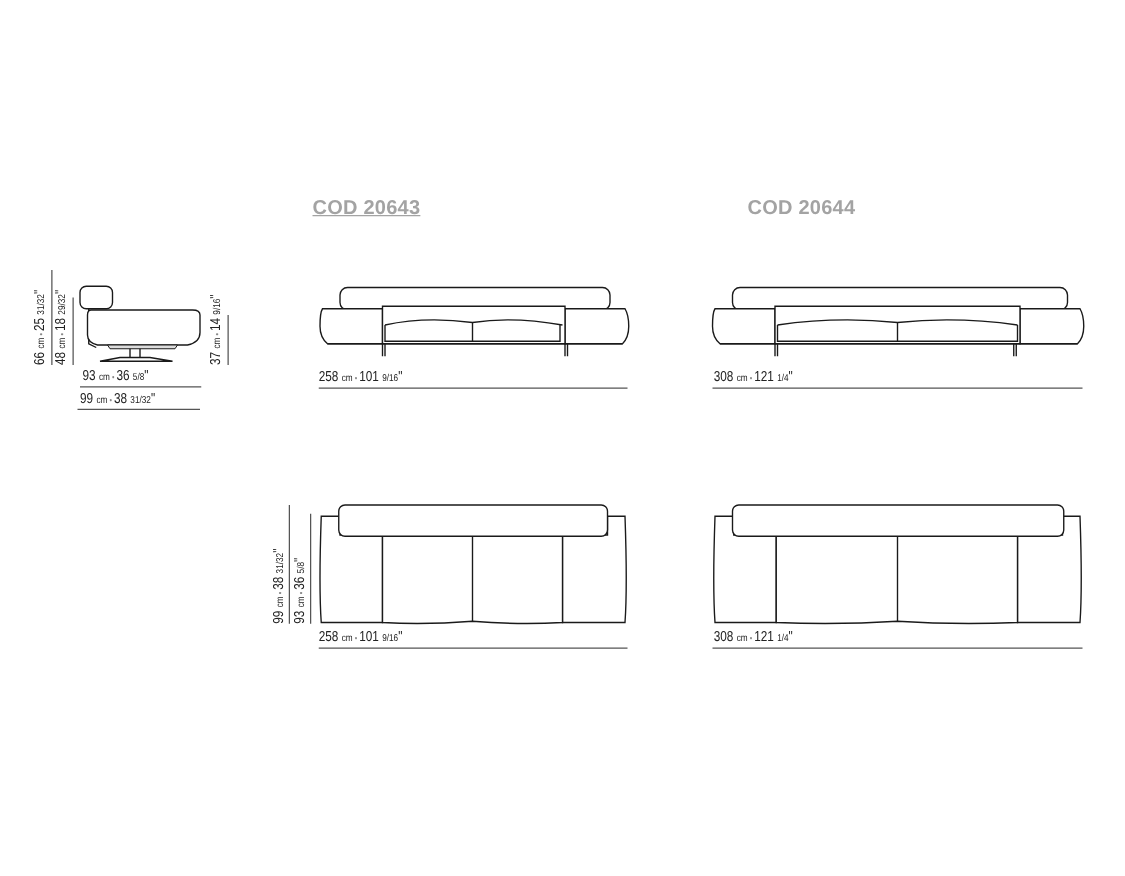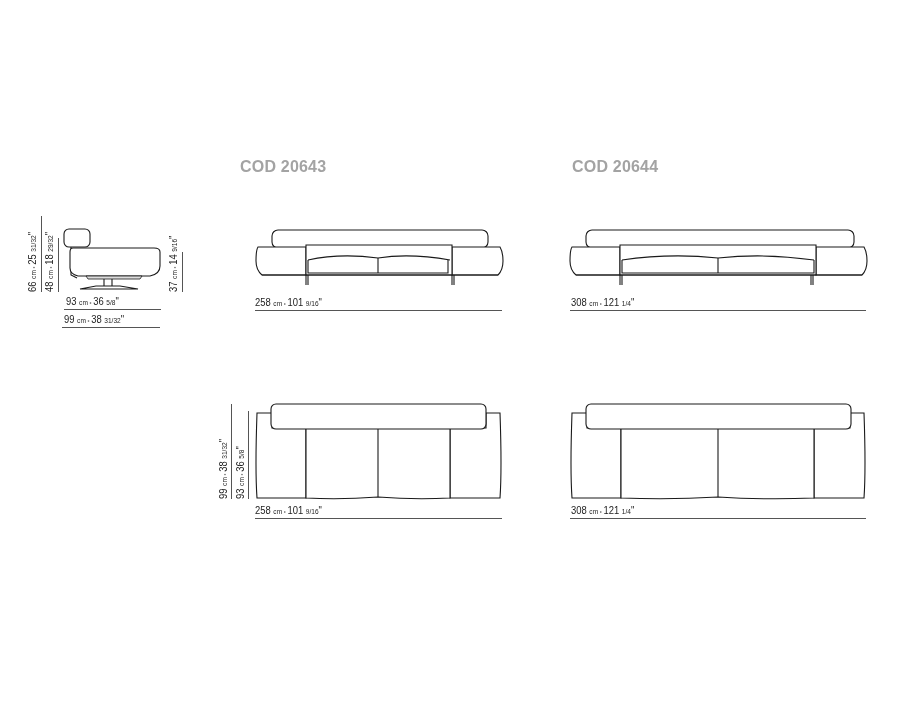--- a/index.html
+++ b/index.html
@@ -16,22 +16,22 @@
   .hline { position: absolute; height: 1px; background: #555; }
   .vline { position: absolute; width: 1px; background: #555; }
   svg { position: absolute; overflow: visible; }
   svg .s { fill: #fff; stroke: #1a1a1a; stroke-width: 1.1; }
   svg .l { fill: none; stroke: #1a1a1a; stroke-width: 1.1; }
   svg .g { fill: #ddd; stroke: #1a1a1a; stroke-width: 0.8; }
 </style>
 </head>
 <body>
 
-<div class="abs code-title" style="left:240px; top:158px;">COD 20643</div>
-<div class="abs code-title" style="left:572px; top:158px;">COD 20644</div>
+<div class="abs code-title" style="left:250px; top:158px;text-decoration:underline;">COD 20643</div>
+<div class="abs code-title" style="left:598px; top:158px;">COD 20644</div>
 
 <svg style="left:0; top:0;" width="900" height="701">
 
   <rect class="s" x="64" y="229" width="26" height="18" rx="5"></rect>
 
   <path class="l" d="M71 247 L71 275 L77 278"></path>
 
   <path class="s" d="M73 248 Q70 248 70 252 L70 268 Q70 274 78 276 L150 276 Q160 274 160 266 L160 252 Q160 248 154 248 Z"></path>
 
   <path class="g" d="M86 276 L142 276 L140 279 L88 279 Z"></path>

